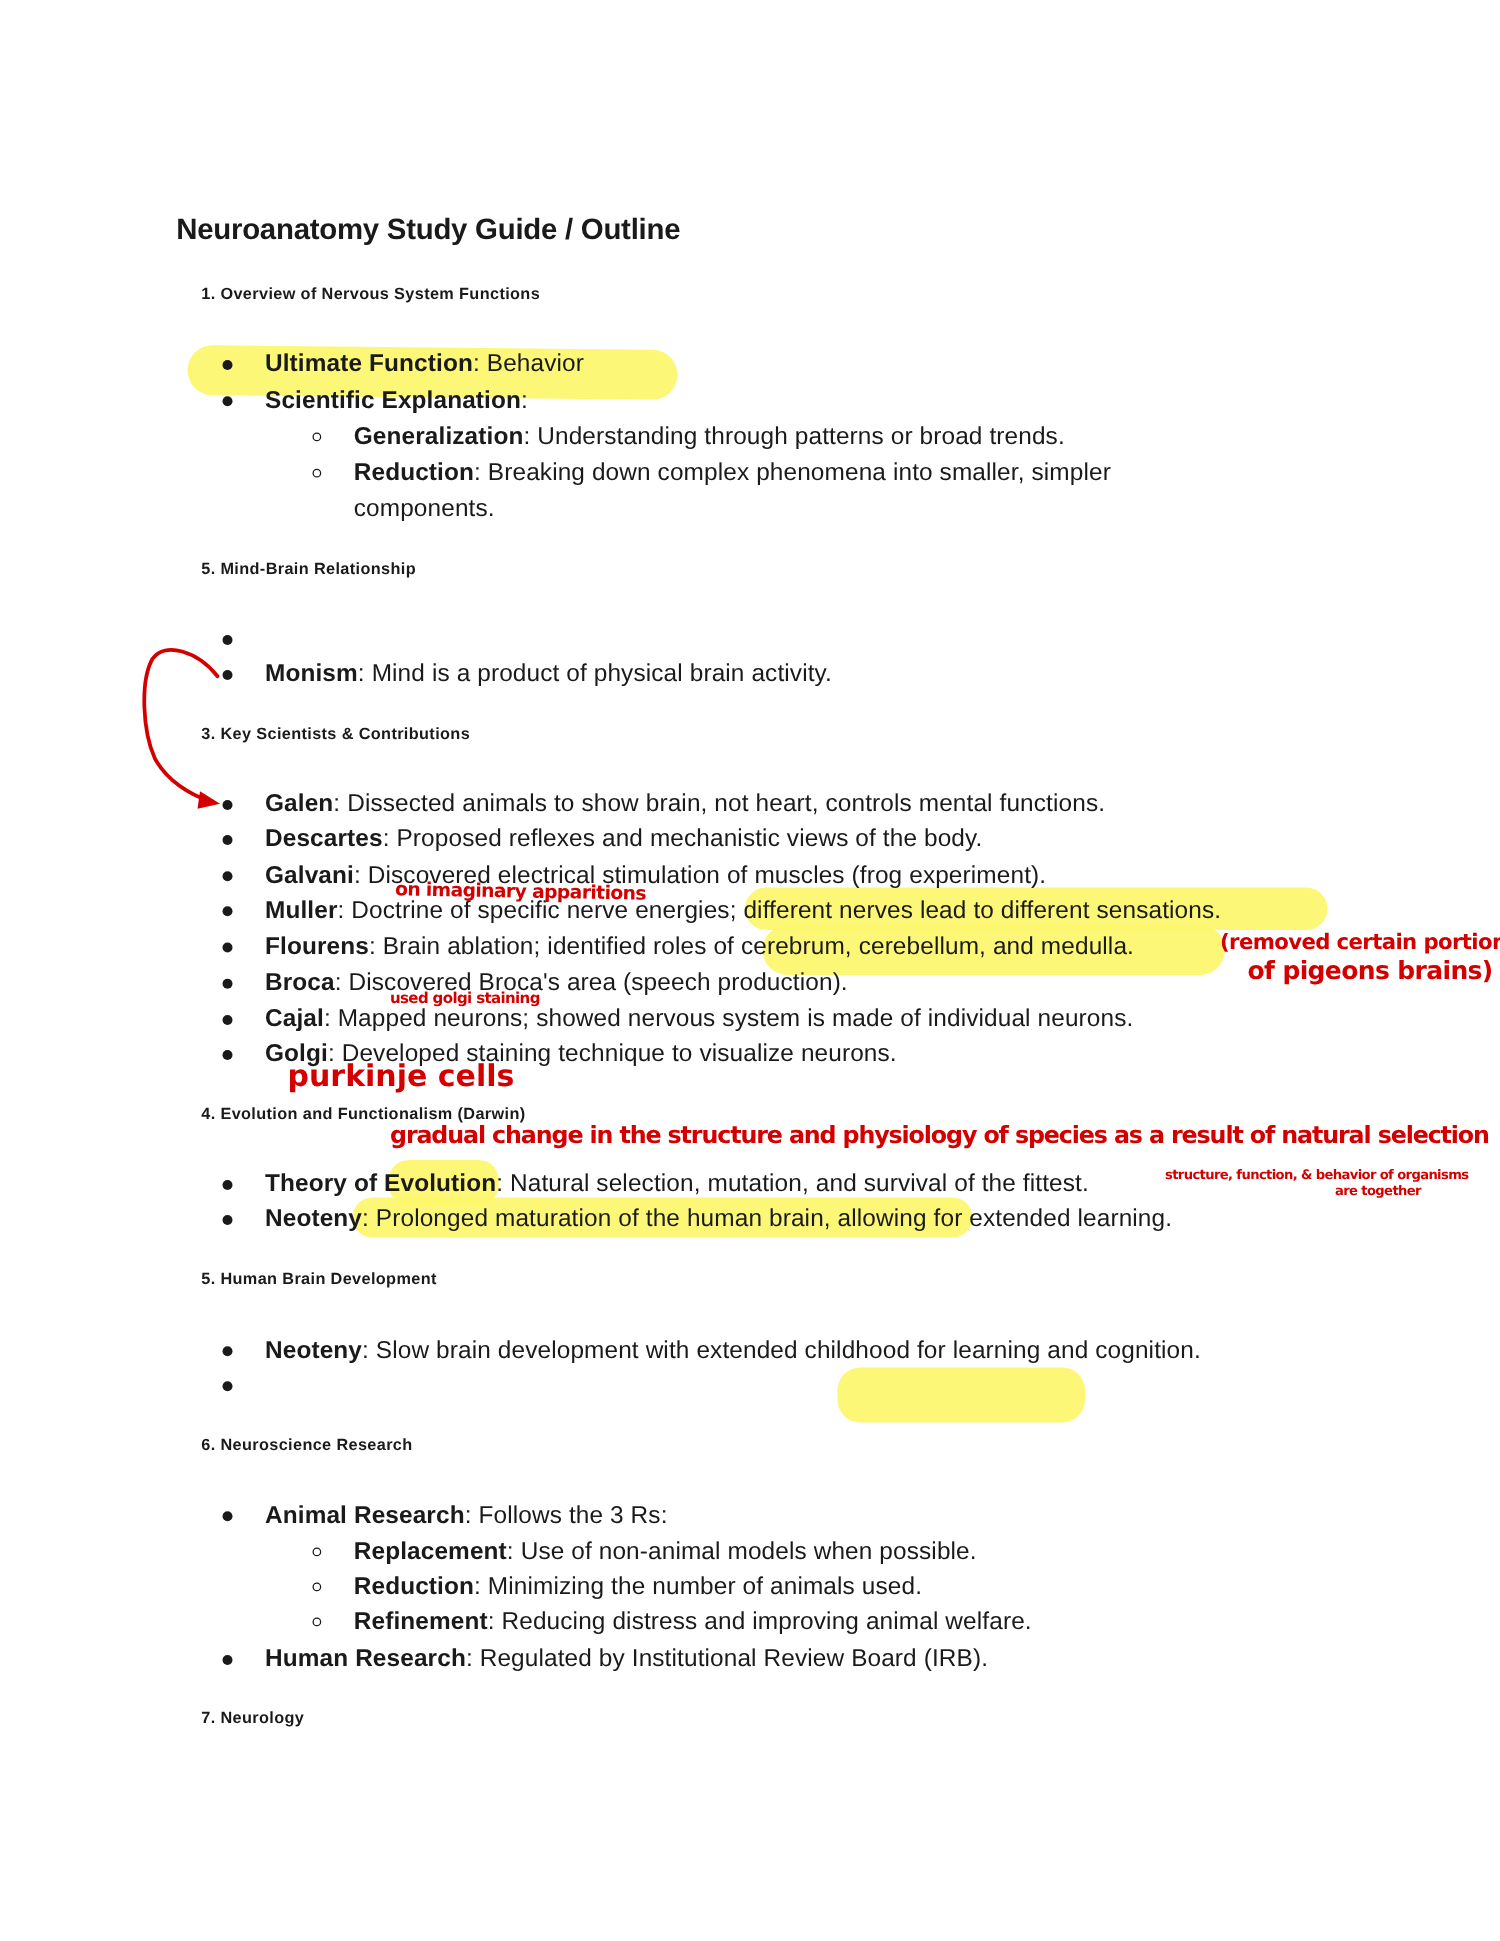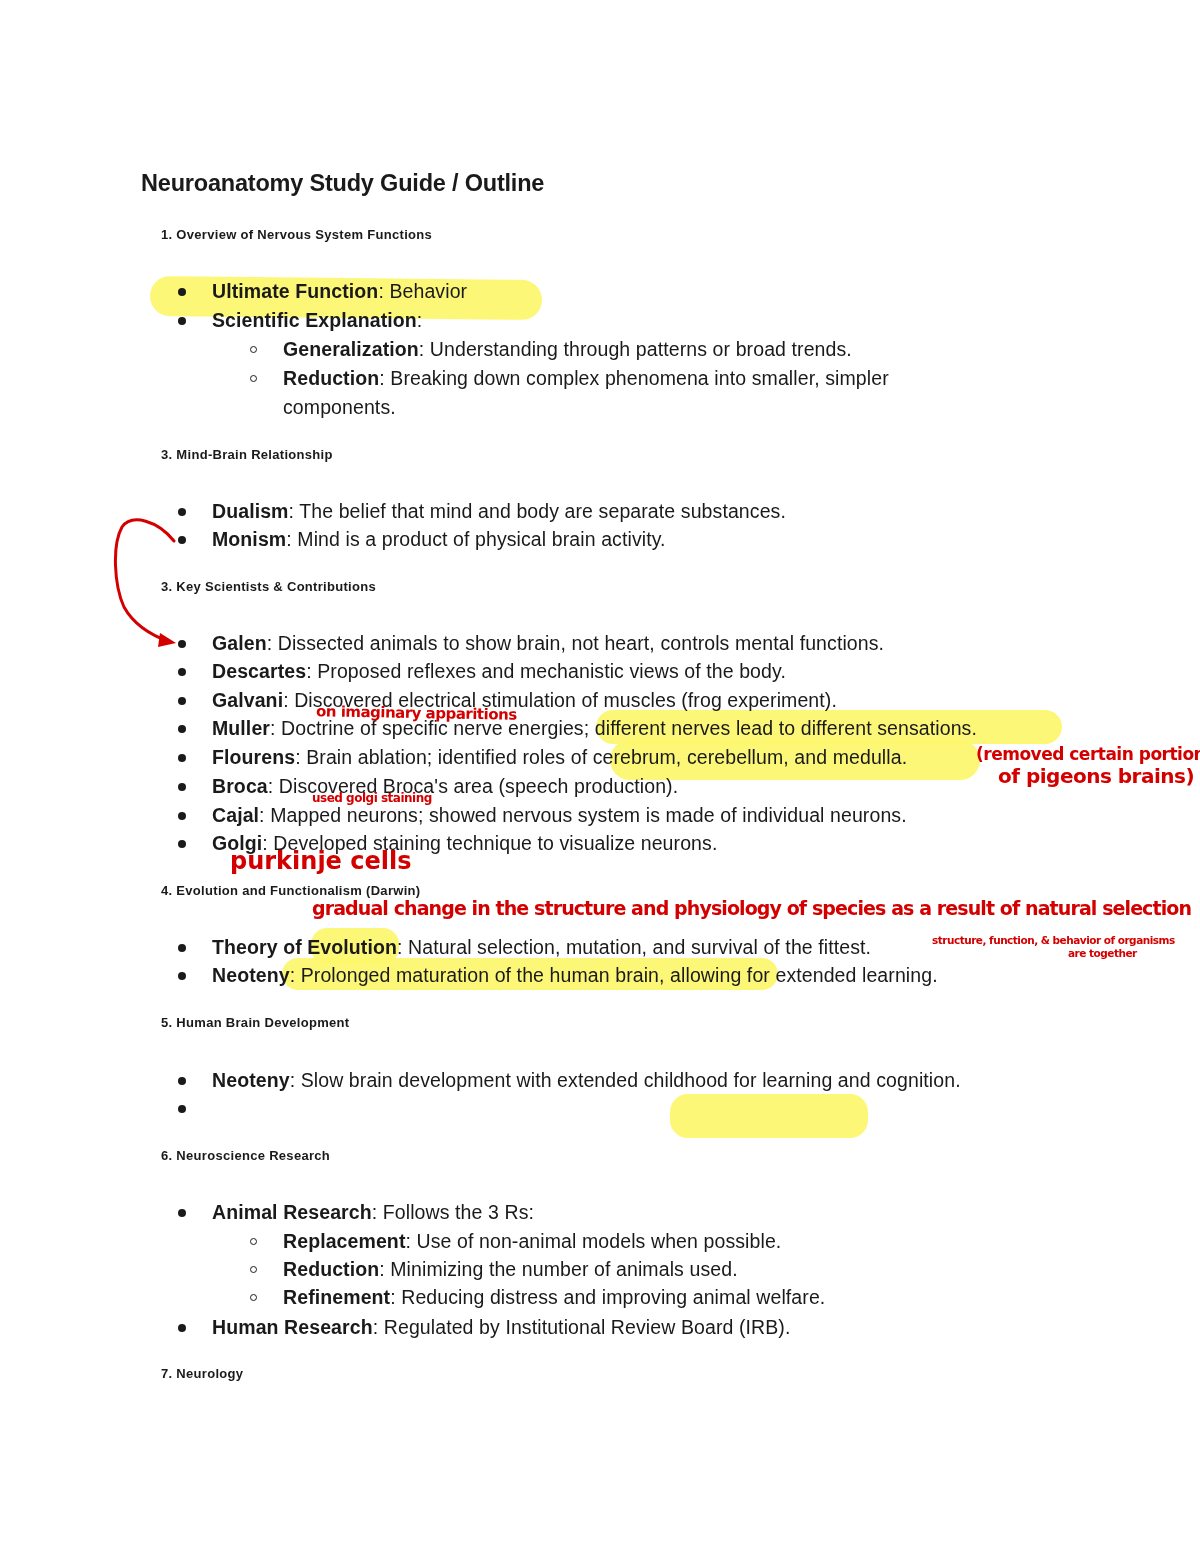--- a/index.html
+++ b/index.html
@@ -34,23 +34,22 @@
   <span class="bullet" style="left:178px;top:288px;"></span>
   <div class="line" style="left:212px;top:279px;"><span class="b">Ultimate Function</span><span>: Behavior</span></div>
   <span class="bullet" style="left:178px;top:317px;"></span>
   <div class="line" style="left:212px;top:308px;"><span class="b">Scientific Explanation</span><span>:</span></div>
   <span class="circ" style="left:250px;top:346px;"></span>
   <div class="line" style="left:283px;top:337px;"><span class="b">Generalization</span><span>: Understanding through patterns or broad trends.</span></div>
   <span class="circ" style="left:250px;top:375px;"></span>
   <div class="line" style="left:283px;top:366px;"><span class="b">Reduction</span><span>: Breaking down complex phenomena into smaller, simpler</span></div>
   <div class="line" style="left:283px;top:395px;">components.</div>
 
-  <div class="h" style="top:447px;">3. Mind-Brain Relationship</div>
+  <div class="h" style="top:447px;">5. Mind-Brain Relationship</div>
   <span class="bullet" style="left:178px;top:508px;"></span>
-  <div class="line" style="left:212px;top:499px;"><span class="b">Dualism</span><span>: The belief that mind and body are separate substances.</span></div>
   <span class="bullet" style="left:178px;top:536px;"></span>
   <div class="line" style="left:212px;top:527px;"><span class="b">Monism</span><span>: Mind is a product of physical brain activity.</span></div>
 
   <div class="h" style="top:579px;">3. Key Scientists &amp; Contributions</div>
   <span class="bullet" style="left:178px;top:640px;"></span>
   <div class="line" style="left:212px;top:631px;text-align:center;"><span class="b">Galen</span><span>: Dissected animals to show brain, not heart, controls mental functions.</span></div>
   <span class="bullet" style="left:178px;top:668px;"></span>
   <div class="line" style="left:212px;top:659px;"><span class="b">Descartes</span><span>: Proposed reflexes and mechanistic views of the body.</span></div>
   <span class="bullet" style="left:178px;top:697px;"></span>
   <div class="line" style="left:212px;top:688px;text-align:center;"><span class="b">Galvani</span><span>: Discovered electrical stimulation of muscles (frog experiment).</span></div>

